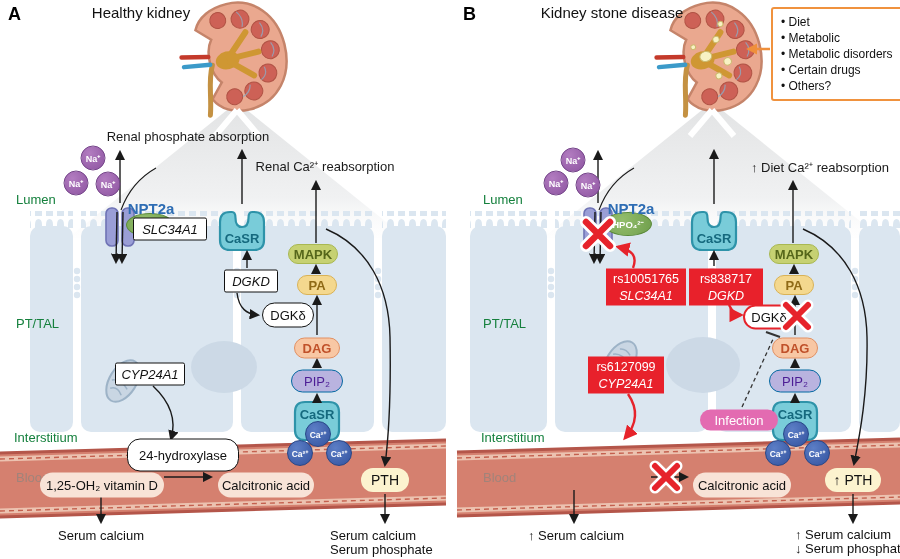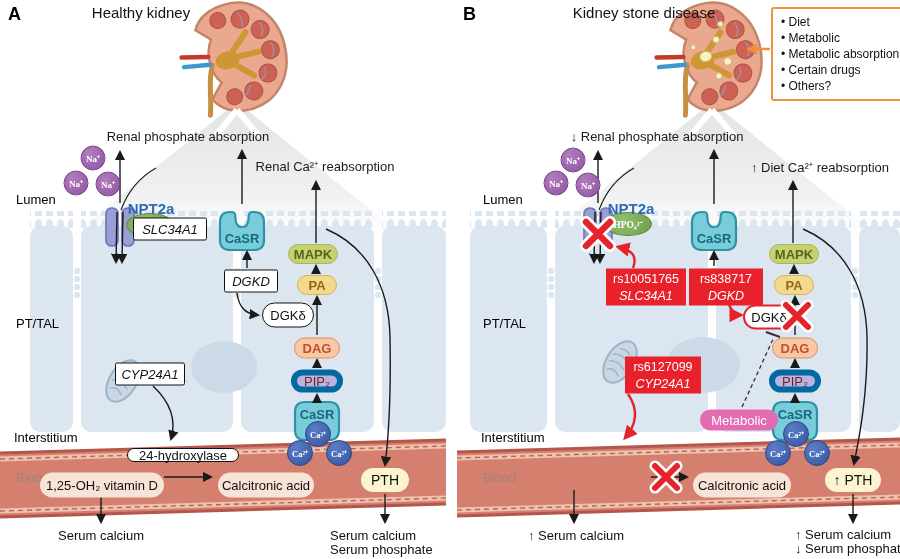--- a/index.html
+++ b/index.html
@@ -3,44 +3,44 @@
 <meta charset="utf-8">
 <style>
   html,body{margin:0;padding:0;background:#fff;}
   .stage{position:relative;width:900px;height:559px;background:#fff;overflow:hidden;
          font-family:"Liberation Sans",sans-serif;}
   .bg{position:absolute;left:0;top:0;}
   .lab{position:absolute;font-size:13px;color:#1a1a1a;white-space:nowrap;line-height:1.15;}
   .ctr{transform:translate(-50%,-50%);}
   .panel-letter{font-size:18px;font-weight:bold;color:#000;}
   .title{font-size:15px;color:#111;}
-  .side{color:#000000;}
+  .side{color:#15803d;}
   .blood-lab{color:#a1837a;}
   .pill{position:absolute;transform:translate(-50%,-50%);display:flex;align-items:center;
         justify-content:center;font-size:13px;color:#111;white-space:nowrap;box-sizing:border-box;
         border-radius:14px;line-height:1;}
   .wbox{background:#fff;border:1.6px solid #111;border-radius:2px;}
   .wpill{background:#fff;border:1.7px solid #111;}
   .redborder{background:#fff;border:2.2px solid #e6232b;}
   .gene{font-style:italic;}
   .redbox{position:absolute;transform:translate(-50%,-50%);background:#e8212b;color:#fff;
           text-align:center;font-size:12.5px;line-height:1.3;padding:3px 4px;box-sizing:border-box;
           display:flex;flex-direction:column;justify-content:center;}
   .mapk{background:#c6d172;border:1px solid #a9b852;color:#55661a;font-weight:bold;}
   .papill{background:#f4d88e;border:1px solid #d9b257;color:#8f6a16;font-weight:bold;}
   .dagpill{background:#f8c7a4;border:1px solid #e29062;color:#c0512a;font-weight:bold;}
-  .pip2pill{background:#b9b3df;border:6px solid #0369a1;color:#7f1d1d;}
+  .pip2pill{background:#b9b3df;border:1px solid #0369a1;color:#4c1d95;}
   .pinkpill{background:#e36bb1;color:#fff;font-size:13px;}
   .lightpill{background:#f8e3d7;margin-top:8px;}
   .pthpill{background:#fcf3cf;font-size:14px;}
   .casr-t{position:absolute;transform:translate(-50%,-50%);color:#15697e;font-weight:bold;
           font-size:13px;}
   .npt2a-t{color:#2e6db4;font-size:15px;font-weight:bold;}
   .ion{position:absolute;transform:translate(-50%,-50%);border-radius:50%;color:#fff;
-       display:flex;align-items:center;justify-content:center;font-weight:700;font-size:9px;font-family:Liberation Serif, serif;}
+       display:flex;align-items:center;justify-content:center;font-weight:700;font-size:9px;}
   .na{width:23px;height:23px;background:radial-gradient(circle at 35% 30%,#b27cc0,#8d54a0);
       border:1px solid #744489;}
   .ca{width:24px;height:24px;background:radial-gradient(circle at 35% 30%,#5c7ec6,#32529e);
       border:1px solid #274687;font-size:8.5px;}
   .hpo{width:46px;height:22px;border-radius:50%;
        background:radial-gradient(circle at 38% 32%,#93bd6c,#6f9e4b);
        border:1px solid #5a8a3a;font-size:9.5px;transform:translate(-50%,-50%);margin-top:48px;}
   .xm{position:absolute;transform:translate(-50%,-50%);}
   .causes{position:absolute;background:#fff;border:2px solid #f0923e;border-radius:3px;
           padding:5px 8px;font-size:12px;line-height:16px;color:#111;white-space:nowrap;}
@@ -282,75 +282,74 @@
 <div class="ion ca" style="left:318px;top:434px;">Ca²⁺</div>
 <div class="ion ca" style="left:300px;top:453px;">Ca²⁺</div>
 <div class="ion ca" style="left:339px;top:453px;">Ca²⁺</div>
 
 <div class="lab side" style="left:16px;top:193px;">Lumen</div>
 <div class="lab side" style="left:16px;top:317px;">PT/TAL</div>
 <div class="lab side" style="left:14px;top:431px;">Interstitium</div>
 <div class="lab blood-lab" style="left:16px;top:471px;">Blood</div>
 
 <div class="pill wbox gene" style="left:150px;top:374px;width:70px;height:23px;">CYP24A1</div>
-<div class="pill wpill" style="left:183px;top:455px;width:112px;height:14px;border-radius:13px;">24-hydroxylase</div>
+<div class="pill wpill" style="left:183px;top:455px;width:112px;height:33px;border-radius:13px;">24-hydroxylase</div>
 <div class="pill lightpill" style="left:102px;top:477px;width:124px;height:25px;">1,25-OH₂ vitamin D</div>
 <div class="pill lightpill" style="left:266px;top:477px;width:96px;height:25px;">Calcitronic acid</div>
 <div class="pill pthpill" style="left:385px;top:480px;width:48px;height:24px;">PTH</div>
 
 <div class="lab serum" style="left:58px;top:529px;">Serum calcium</div>
 <div class="lab serum" style="left:330px;top:529px;">Serum calcium</div>
 <div class="lab serum" style="left:330px;top:543px;">Serum phosphate</div>
 
 <div class="lab panel-letter" style="left:463px;top:4px;">B</div>
-<div class="lab title ctr" style="left:644px;top:13px;">Kidney stone disease</div>
+<div class="lab title ctr" style="left:612px;top:13px;">Kidney stone disease</div>
 
 <div class="causes" style="left:771px;top:7px;">
   <div>• Diet</div>
   <div>• Metabolic</div>
-  <div>• Metabolic absorption</div>
+  <div>• Metabolic disorders</div>
   <div>• Certain drugs</div>
   <div>• Others?</div>
 </div>
 
-<div class="lab ctr" style="left:657px;top:137px;">↓ Renal phosphate absorption</div>
 <div class="lab ctr" style="left:820px;top:168px;">↑ Diet Ca²⁺ reabsorption</div>
 
 <div class="ion na" style="left:573px;top:160px;">Na⁺</div>
 <div class="ion na" style="left:556px;top:183px;">Na⁺</div>
 <div class="ion na" style="left:588px;top:185px;">Na⁺</div>
 <div class="ion hpo" style="left:628px;top:176px;">HPO₄²⁻</div>
 
 <div class="lab npt2a-t ctr" style="left:631px;top:209px;">NPT2a</div>
 <div class="casr-t" style="left:714px;top:238px;">CaSR</div>
 
 <div class="redbox" style="left:646px;top:287px;width:80px;height:37px;">
   <div>rs10051765</div>
   <div class="gene">SLC34A1</div>
 </div>
 <div class="redbox" style="left:726px;top:287px;width:74px;height:37px;">
   <div>rs838717</div>
   <div class="gene">DGKD</div>
 </div>
-<div class="redbox" style="left:626px;top:375px;width:76px;height:37px;margin-left:37px;">
+<div class="redbox" style="left:626px;top:375px;width:76px;height:37px;">
   <div>rs6127099</div>
   <div class="gene">CYP24A1</div>
 </div>
 
 <div class="pill mapk" style="left:794px;top:254px;width:50px;height:20px;">MAPK</div>
 <div class="pill papill" style="left:794px;top:285px;width:40px;height:20px;">PA</div>
 <div class="pill redborder" style="left:769px;top:317px;width:52px;height:25px;">DGKδ</div>
 <div class="pill dagpill" style="left:795px;top:348px;width:46px;height:21px;">DAG</div>
 <div class="pill pip2pill" style="left:795px;top:381px;width:52px;height:23px;">PIP₂</div>
 <div class="casr-t" style="left:795px;top:414px;">CaSR</div>
 <div class="ion ca" style="left:796px;top:434px;">Ca²⁺</div>
 <div class="ion ca" style="left:778px;top:453px;">Ca²⁺</div>
 <div class="ion ca" style="left:817px;top:453px;">Ca²⁺</div>
 
-<div class="pill pinkpill" style="left:739px;top:420px;width:78px;height:21px;">Metabolic</div>
+<div class="pill pinkpill" style="left:739px;top:420px;width:78px;height:21px;">Infection</div>
 
 <div class="lab side" style="left:483px;top:193px;">Lumen</div>
 <div class="lab side" style="left:483px;top:317px;">PT/TAL</div>
 <div class="lab side" style="left:481px;top:431px;">Interstitium</div>
 <div class="lab blood-lab" style="left:483px;top:471px;">Blood</div>
 
 <div class="pill lightpill" style="left:742px;top:477px;width:98px;height:25px;">Calcitronic acid</div>
 <div class="pill pthpill" style="left:853px;top:480px;width:56px;height:24px;">↑ PTH</div>
 
 <div class="lab serum" style="left:528px;top:529px;">↑ Serum calcium</div>

